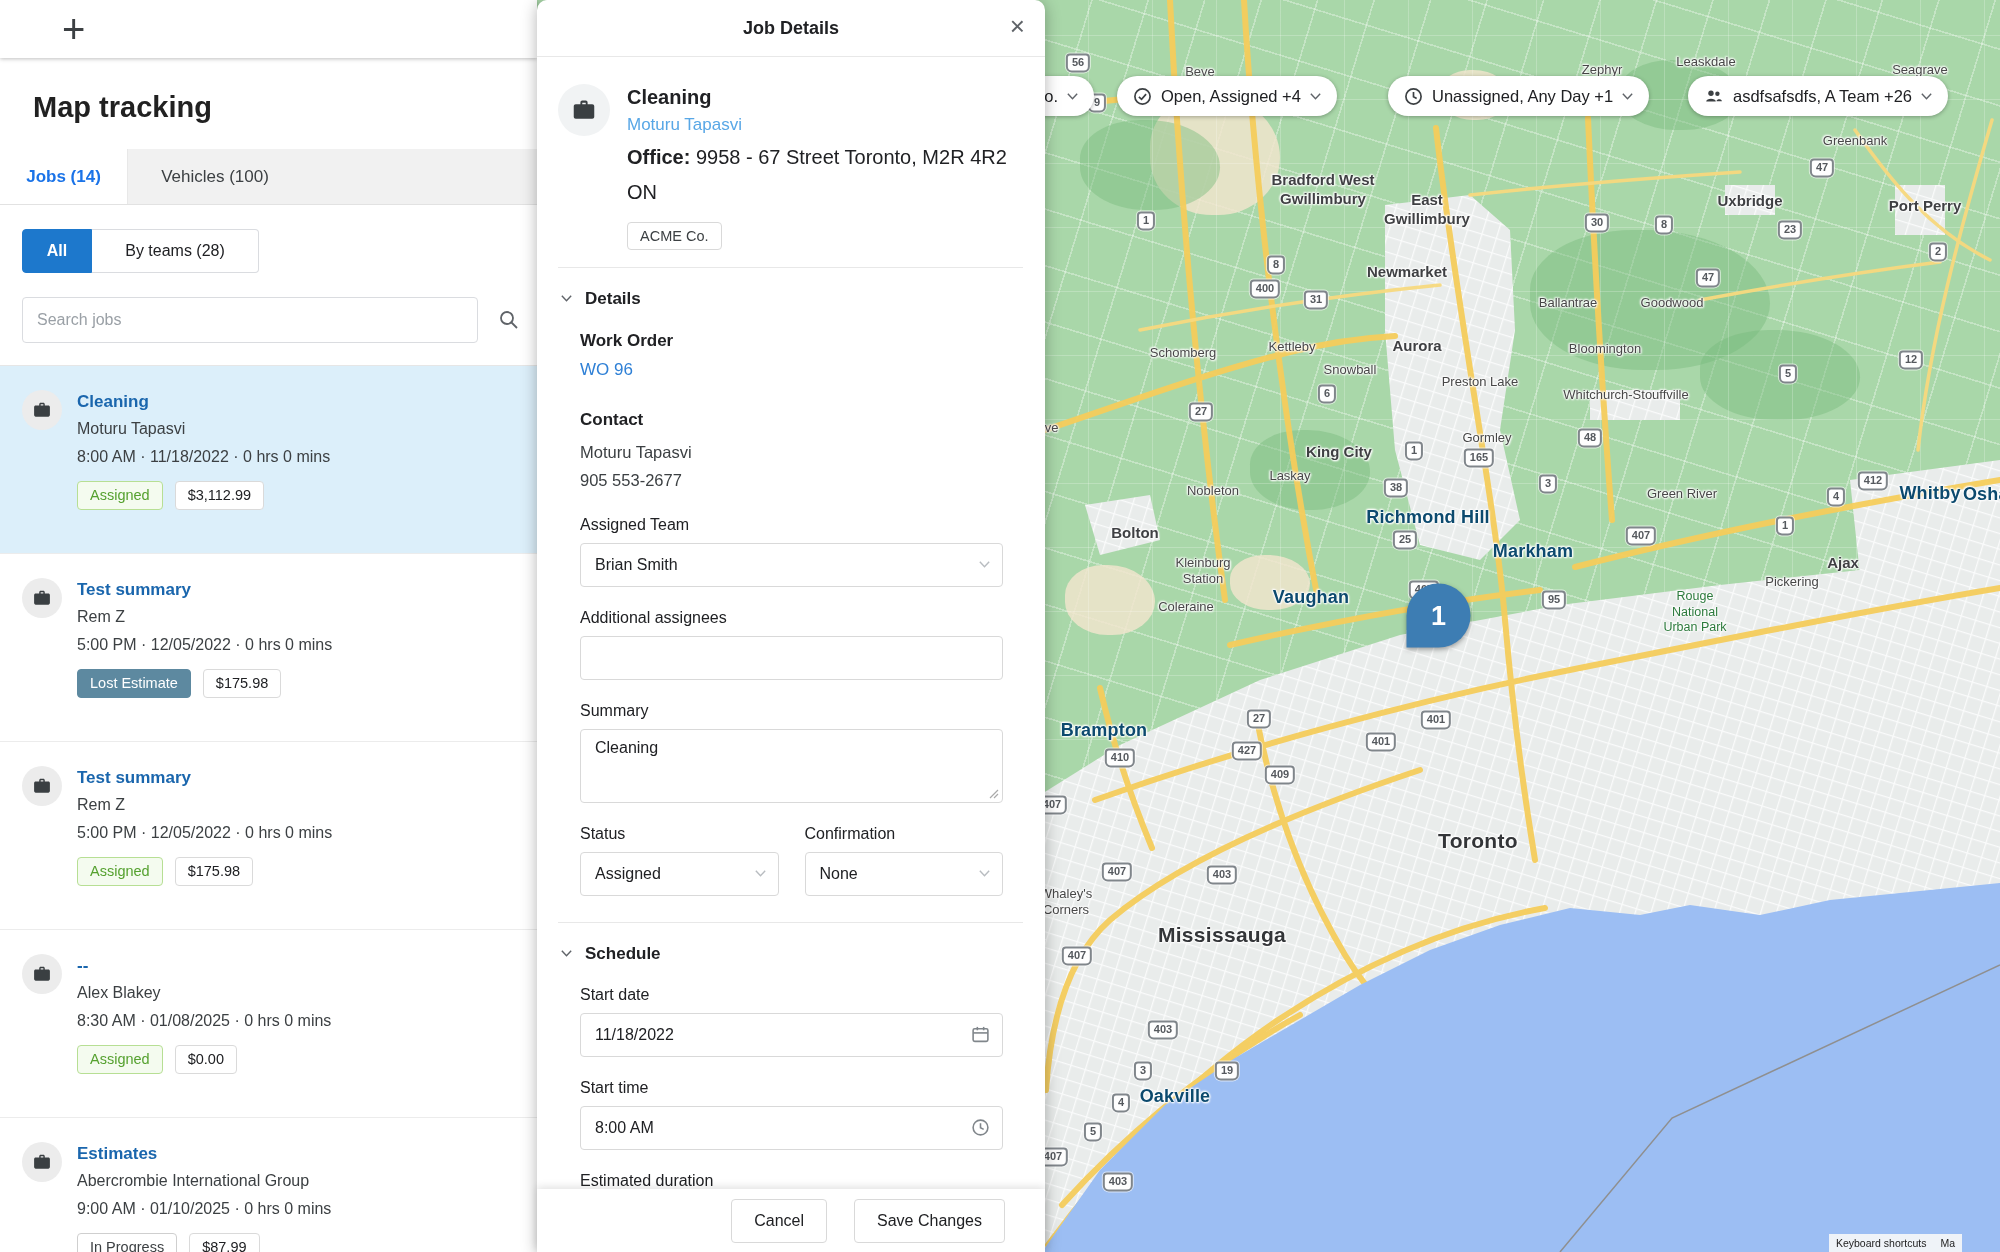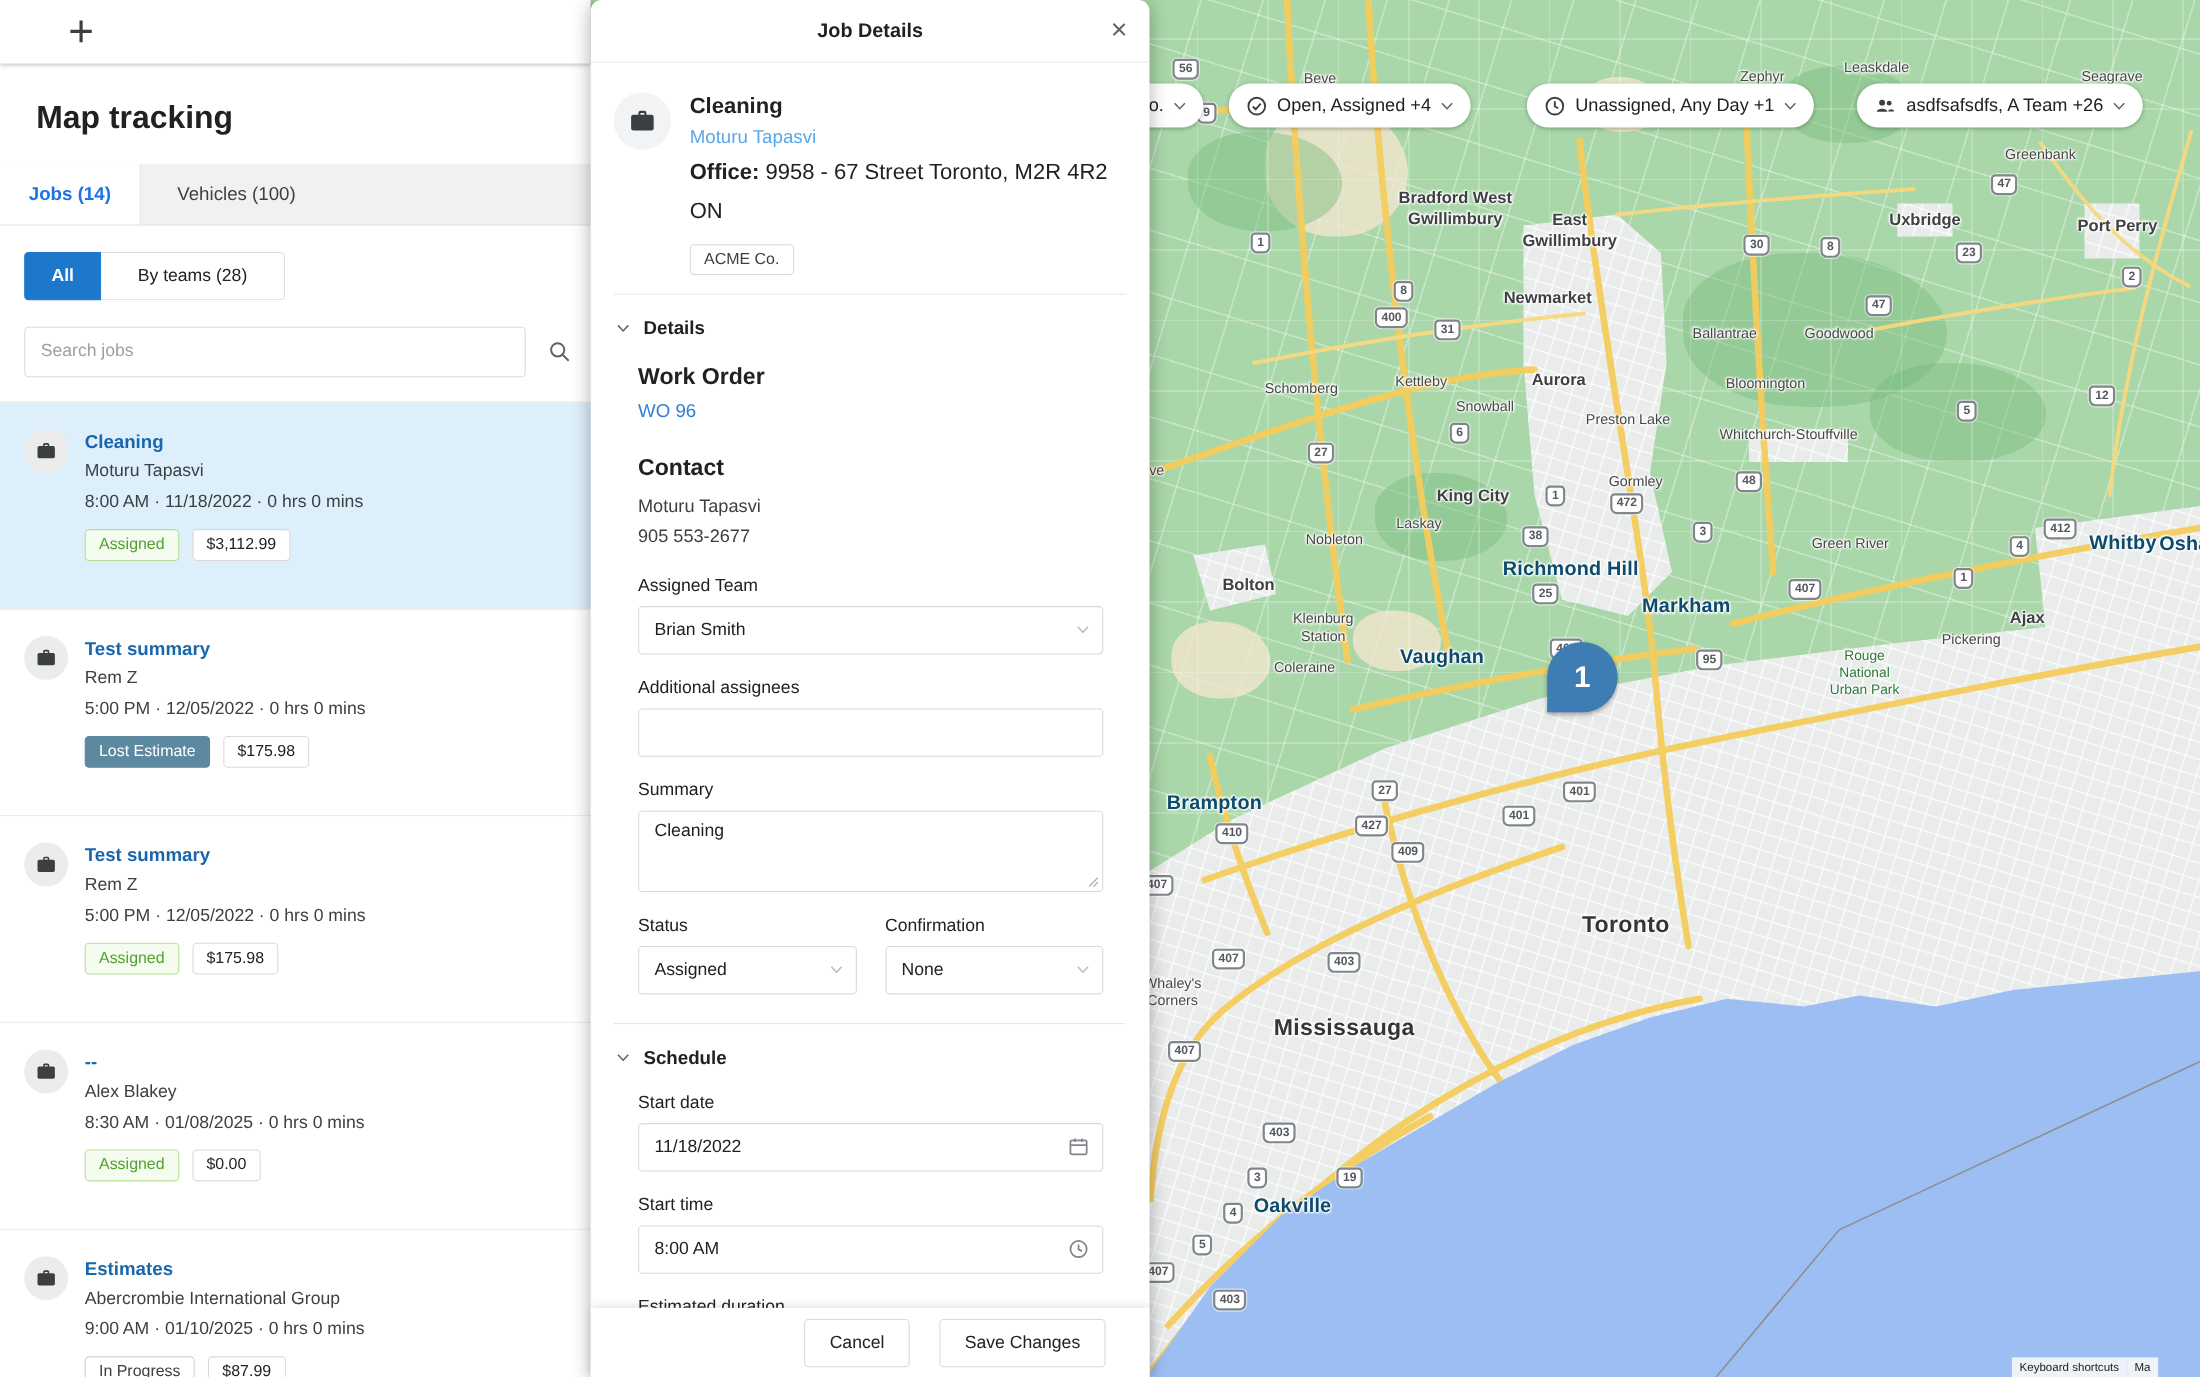--- a/index.html
+++ b/index.html
@@ -97,21 +97,21 @@
   .m-jobname{font-size:20px;font-weight:700;color:#202124;line-height:1.3;}
   .m-joblink{font-size:17px;color:#58a7e6;line-height:1.75;cursor:pointer;}
   .m-office{font-size:20px;color:#202124;line-height:1.75;}
   .m-chip{display:inline-block;margin:12px 0 0 69px;border:1px solid #d9d9d9;border-radius:4px;
     padding:5px 12px;font-size:14.5px;color:#3c4043;}
   .m-div{height:1px;background:#e8e8e8;margin-top:17px;}
   .sec-head{display:flex;align-items:center;gap:13px;margin:21px 0 0 3px;cursor:pointer;}
   .sec-head span{font-size:17px;font-weight:700;color:#202124;}
   .sec-content{margin-left:22px;width:423px;}
   .flabel{font-size:16px;color:#202124;margin-top:22px;}
-  .flabel.bold{font-weight:700;font-size:21px;}
+  .flabel.bold{font-weight:700;font-size:17px;}
   .fvalue{font-size:16.5px;color:#3c4043;margin-top:8px;line-height:1.7;}
   .flink{font-size:17px;color:#2f80d6;margin-top:9px;cursor:pointer;}
   .fselect,.finput{position:relative;margin-top:9px;height:44px;border:1px solid #d9d9d9;
     border-radius:4px;display:flex;align-items:center;padding:0 34px 0 14px;font-size:16px;
     color:#202124;background:#fff;cursor:pointer;}
   .fselect .chev,.finput .ficon{position:absolute;right:12px;}
   .ftextarea{position:relative;margin-top:9px;height:74px;border:1px solid #d9d9d9;border-radius:4px;
     padding:9px 14px;font-size:16px;color:#202124;}
   .resize-grip{position:absolute;right:3px;bottom:3px;}
   .two-col{display:flex;gap:26px;}
@@ -253,21 +253,21 @@
         <span class="shield" style="left: 1276px; top: 265px;">8</span>
         <span class="shield" style="left: 1265px; top: 289px;">400</span>
         <span class="shield" style="left: 1316px; top: 300px;">31</span>
         <span class="shield" style="left: 1708px; top: 278px;">47</span>
         <span class="shield" style="left: 1327px; top: 394px;">6</span>
         <span class="shield" style="left: 1201px; top: 412px;">27</span>
         <span class="shield" style="left: 1911px; top: 360px;">12</span>
         <span class="shield" style="left: 1788px; top: 374px;">5</span>
         <span class="shield" style="left: 1590px; top: 438px;">48</span>
         <span class="shield" style="left: 1414px; top: 451px;">1</span>
-        <span class="shield" style="left: 1479px; top: 458px;">472</span>
+        <span class="shield" style="left: 1479px; top: 458px;">165</span>
         <span class="shield" style="left: 1396px; top: 488px;">38</span>
         <span class="shield" style="left: 1548px; top: 484px;">3</span>
         <span class="shield" style="left: 1873px; top: 481px;">412</span>
         <span class="shield" style="left: 1836px; top: 497px;">4</span>
         <span class="shield" style="left: 1405px; top: 540px;">25</span>
         <span class="shield" style="left: 1785px; top: 526px;">1</span>
         <span class="shield" style="left: 1641px; top: 536px;">407</span>
         <span class="shield" style="left: 1424px; top: 590px;">407</span>
         <span class="shield" style="left: 1554px; top: 600px;">95</span>
         <span class="shield" style="left: 1259px; top: 719px;">27</span>

